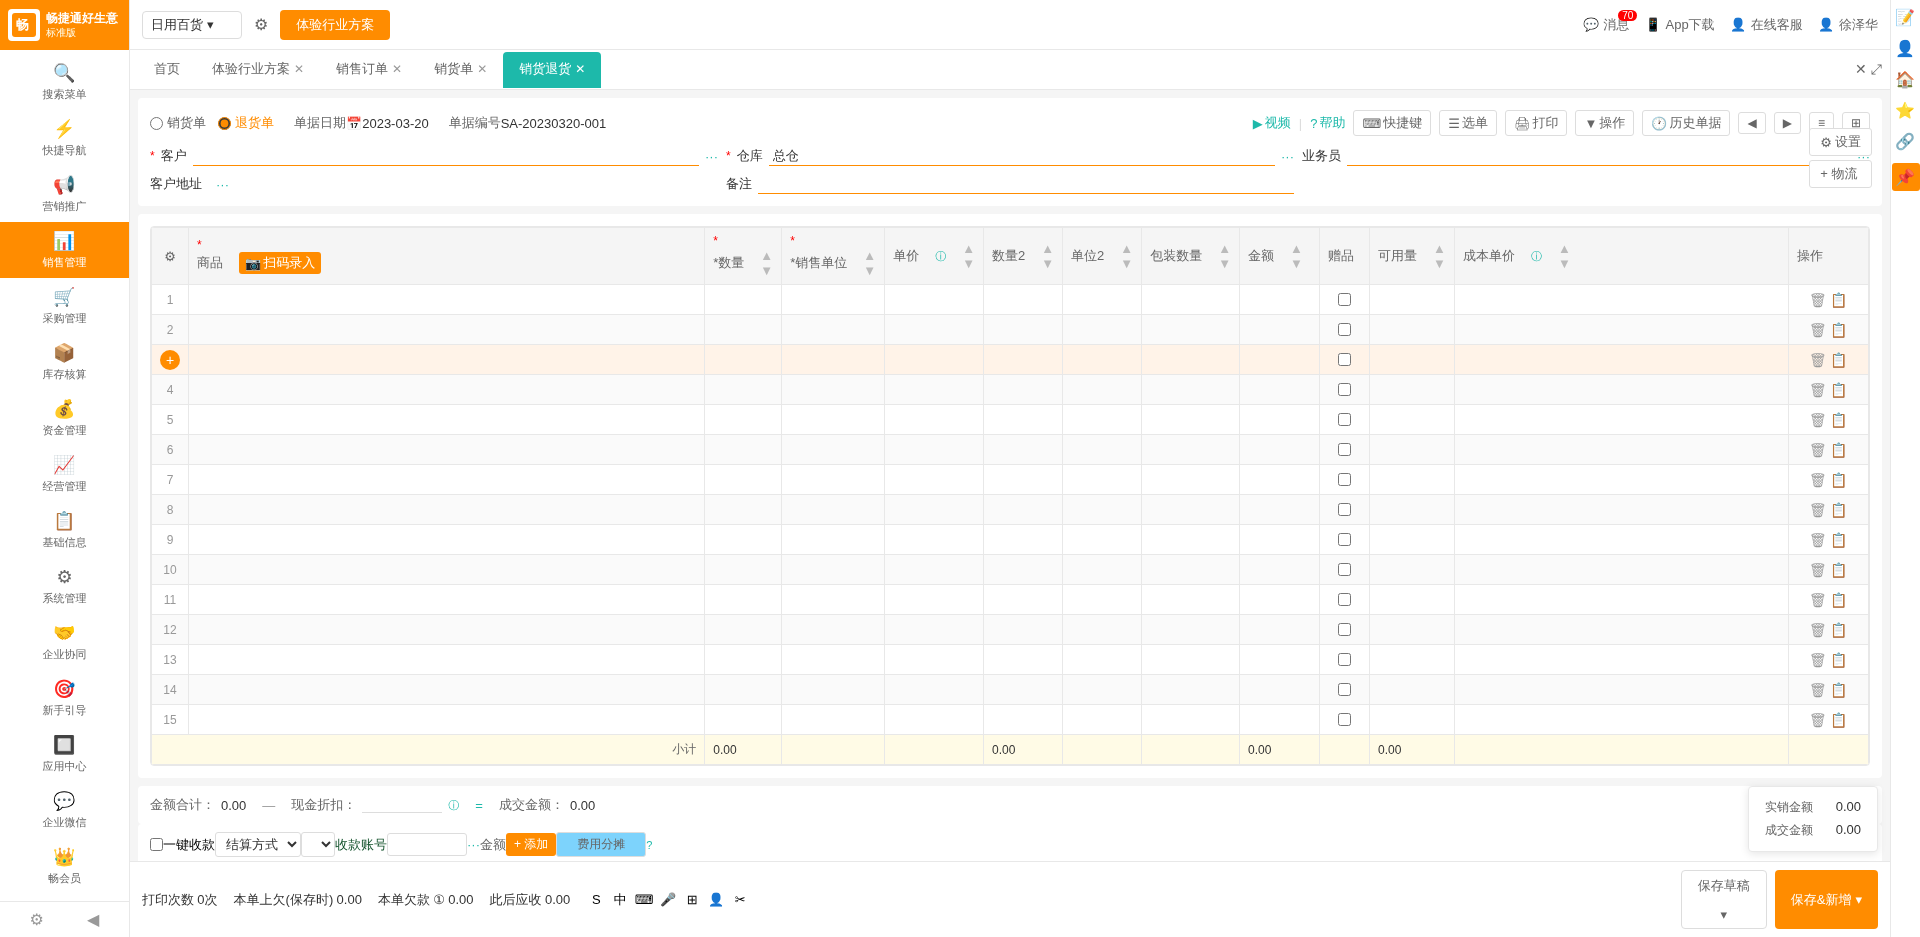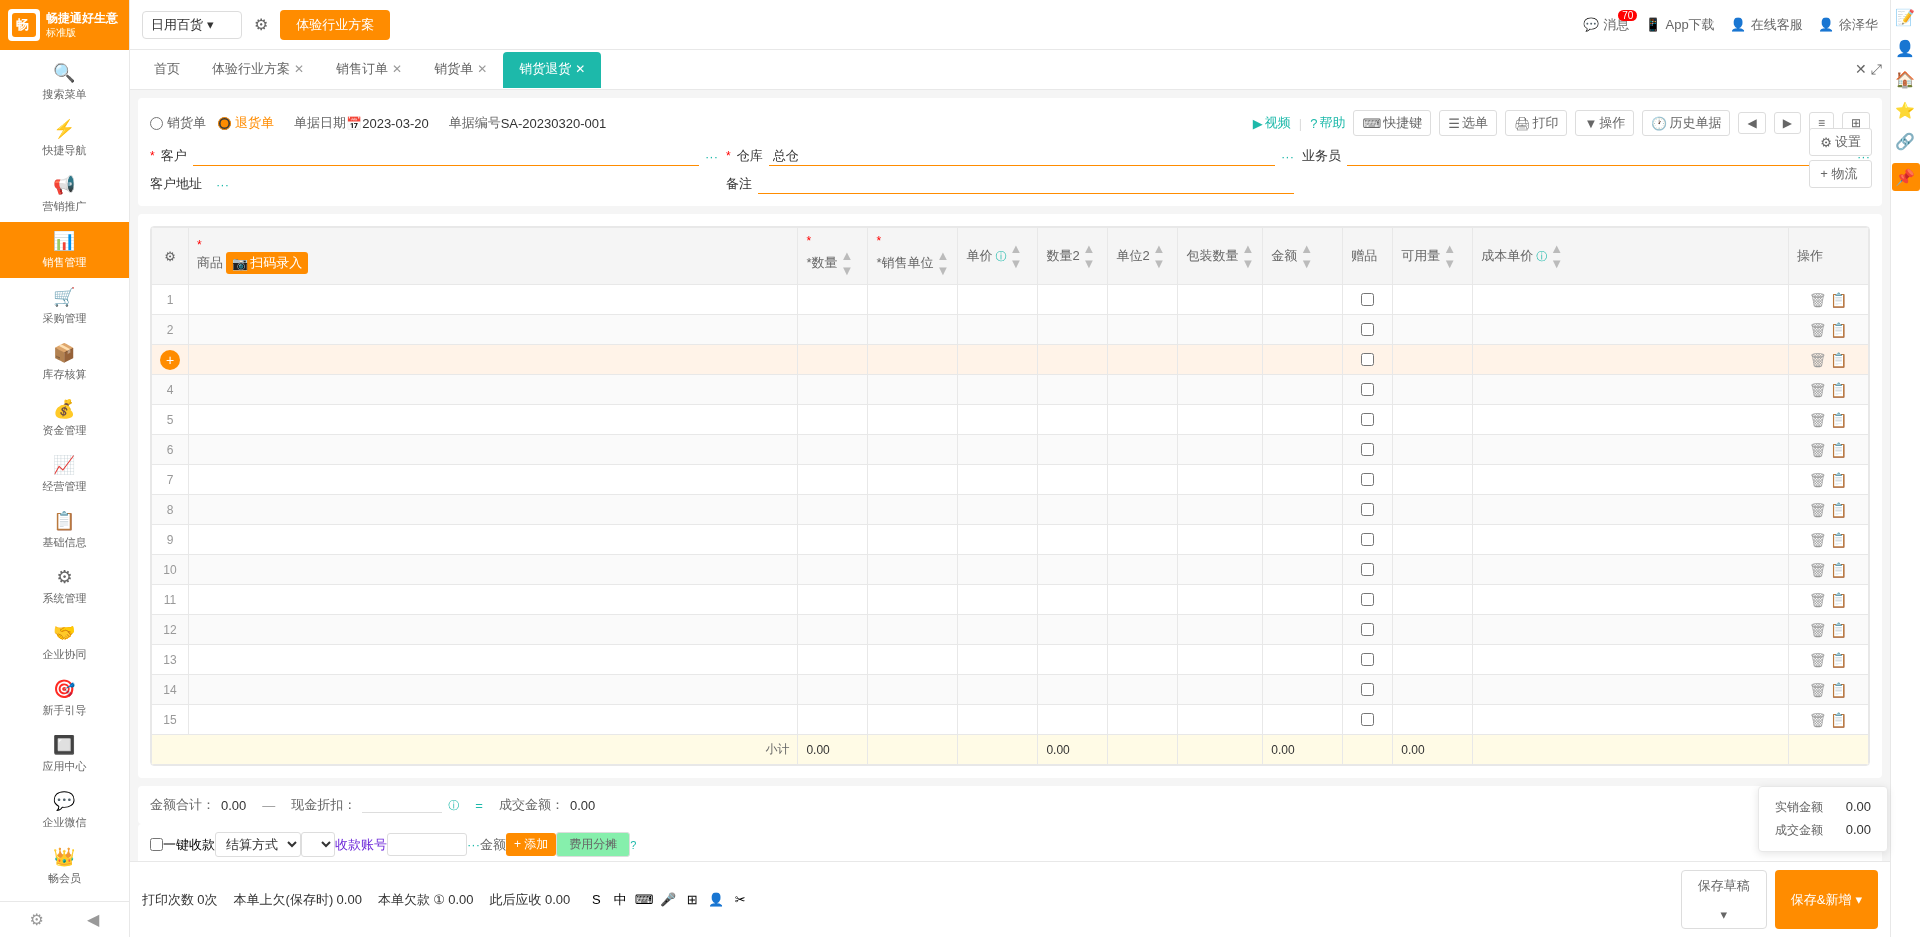--- a/index.html
+++ b/index.html
@@ -89,39 +89,39 @@
     .footer-value { color: #333; font-weight: 500; }
     .footer-dash { color: #999; }
     .footer-eq { color: #1db9aa; cursor: pointer; }
 
     .footer-payment { background: #fff; margin: 0 8px 8px; border-radius: 4px; padding: 8px 12px; display: flex; align-items: center; gap: 0; }
     .payment-checkbox { accent-color: #ff8c00; }
     .payment-select { border: 1px solid #ddd; border-radius: 3px; padding: 3px 6px; background: #fff; color: #333; }
     .payment-input { border: 1px solid #ddd; border-radius: 3px; padding: 3px 6px; width: 80px; }
     .payment-dots { color: #1db9aa; cursor: pointer; }
     .add-btn-sm { background: #ff8c00; color: #fff; border: none; border-radius: 3px; padding: 3px 8px; cursor: pointer; font-size: 12px; }
-    .fee-btn { background: #86efac; color: #666; border: 1px solid #ddd; border-radius: 3px; padding: 3px 12px; cursor: pointer; font-size: 12px; }
+    .fee-btn { background: #7dd3fc; color: #666; border: 1px solid #ddd; border-radius: 3px; padding: 3px 20px; cursor: pointer; font-size: 12px; }
 
     
     .bottom-bar { background: #fff; border-top: 1px solid #e8e8e8; padding: 8px 12px; display: flex; align-items: center; gap: 16px; }
     .bottom-stat { color: #666; font-size: 12px; }
     .bottom-stat span { color: #333; font-weight: 500; }
     .bottom-tools { display: flex; gap: 4px; align-items: center; }
     .bottom-tool-icon { width: 20px; height: 20px; display: flex; align-items: center; justify-content: center; cursor: pointer; }
     .bottom-right { margin-left: auto; display: flex; gap: 8px; }
     .btn-save-draft { background: #fff; color: #666; border: 1px solid #ddd; border-radius: 4px; padding: 6px 16px; cursor: pointer; display: flex; align-items: center; gap: 12px; flex-direction: column; }
     .btn-save-new { background: #ff8c00; color: #fff; border: none; border-radius: 4px; padding: 6px 16px; cursor: pointer; display: flex; align-items: center; gap: 4px; }
 
     
     .right-sidebar { width: 30px; background: #fff; border-left: 1px solid #e8e8e8; display: flex; flex-direction: column; align-items: center; padding: 8px 0; gap: 12px; }
     .right-sidebar-icon { color: #999; cursor: pointer; font-size: 16px; writing-mode: horizontal-tb; }
     .form-top-right-btn { background: #fff; border: 1px solid #ddd; border-radius: 3px; padding: 4px 10px; cursor: pointer; color: #666; font-size: 12px; display: flex; align-items: center; gap: 3px; white-space: nowrap; }
 
     
-    .th-content { display: flex; align-items: center; gap: 3px; }
+    .th-content { display: flex; align-items: center; gap: 16px; }
     .sort-icon { color: #bbb; font-size: 10px; display: flex; flex-direction: column; cursor: pointer; }
     .th-info { color: #1db9aa; font-size: 11px; cursor: pointer; }
   </style>
 </head>
 <body>
 
 <div class="sidebar">
   <div class="sidebar-logo">
     <div class="sidebar-logo-icon">
       <svg width="24" height="24" viewBox="0 0 24 24" fill="none">
@@ -877,21 +877,21 @@
 
     <div class="footer-payment">
       <input type="checkbox" class="payment-checkbox" style="">
       <span>一键收款</span>
       <select class="payment-select">
         <option>结算方式</option>
       </select>
       <select class="payment-select">
         <option></option>
       </select>
-      <span style="color:#6d28d9;">收款账号</span>
+      <span style="color:#14532d;">收款账号</span>
       <input type="text" class="payment-input" style="">
       <span class="payment-dots">···</span>
       <span style="color:#666;">金额</span>
       <button class="add-btn-sm">+ 添加</button>
       <button class="fee-btn">费用分摊</button>
       <span class="th-info">?</span>
     </div>
   </div>
 
   <div class="bottom-bar">
@@ -936,21 +936,21 @@
 
 <div class="right-sidebar">
   <span class="right-sidebar-icon">📝</span>
   <span class="right-sidebar-icon">👤</span>
   <span class="right-sidebar-icon">🏠</span>
   <span class="right-sidebar-icon">⭐</span>
   <span class="right-sidebar-icon">🔗</span>
   <span class="right-sidebar-icon" style="background:#ff8c00;color:#fff;width:28px;height:28px;display:flex;align-items:center;justify-content:center;border-radius:3px;">📌</span>
 </div>
 
-<div style="position:fixed; right:32px; bottom:85px; background:#fff; border:1px solid #e8e8e8; border-radius:4px; padding:12px 16px; box-shadow:0 2px 8px rgba(0,0,0,0.1); min-width:130px;">
+<div style="position:fixed; right:42px; bottom:85px; background:#fff; border:1px solid #e8e8e8; border-radius:4px; padding:12px 16px; box-shadow:0 2px 8px rgba(0,0,0,0.1); min-width:130px;">
   <div style="display:flex; justify-content:space-between; margin-bottom:6px; gap:20px;">
     <span style="color:#666;font-size:12px;">实销金额</span>
     <span style="color:#333;font-weight:500;">0.00</span>
   </div>
   <div style="display:flex; justify-content:space-between; gap:20px;">
     <span style="color:#666;font-size:12px;">成交金额</span>
     <span style="color:#333;font-weight:500;">0.00</span>
   </div>
 </div>
 

